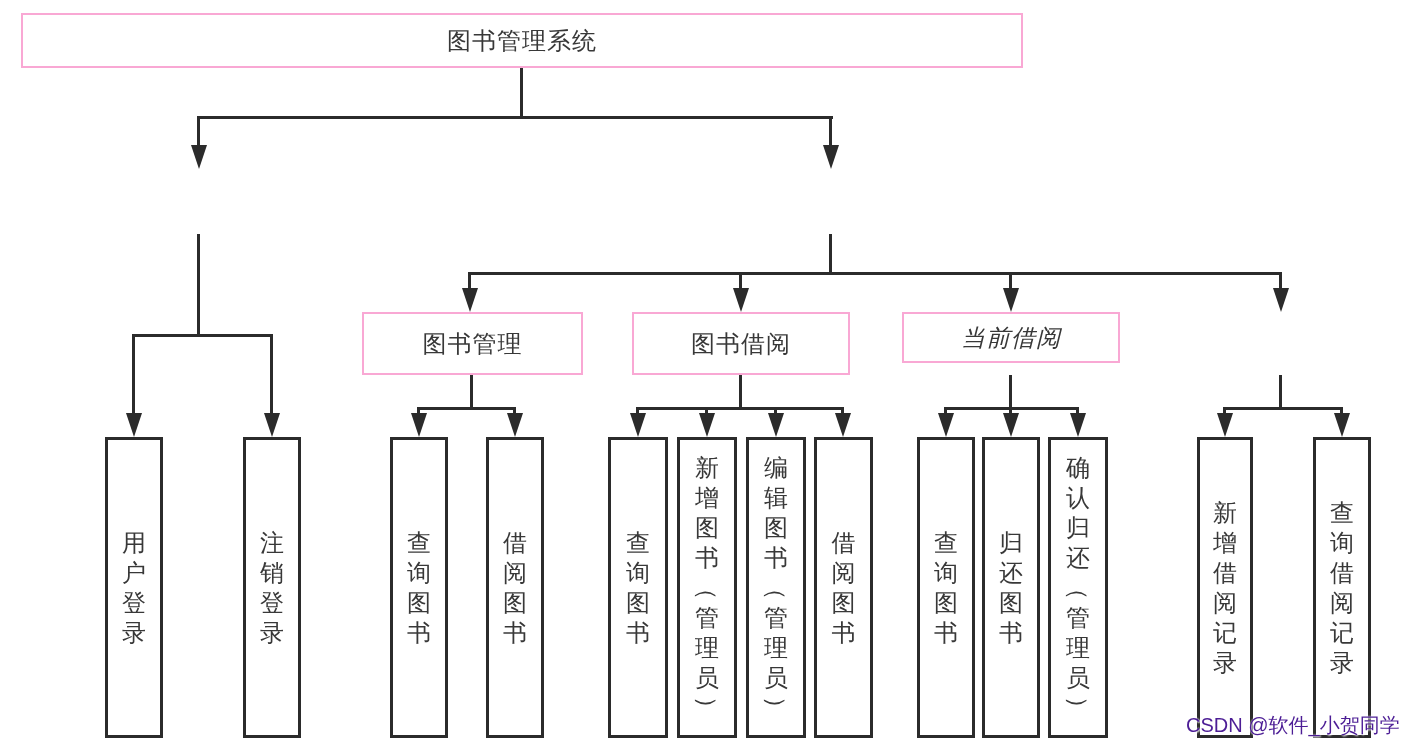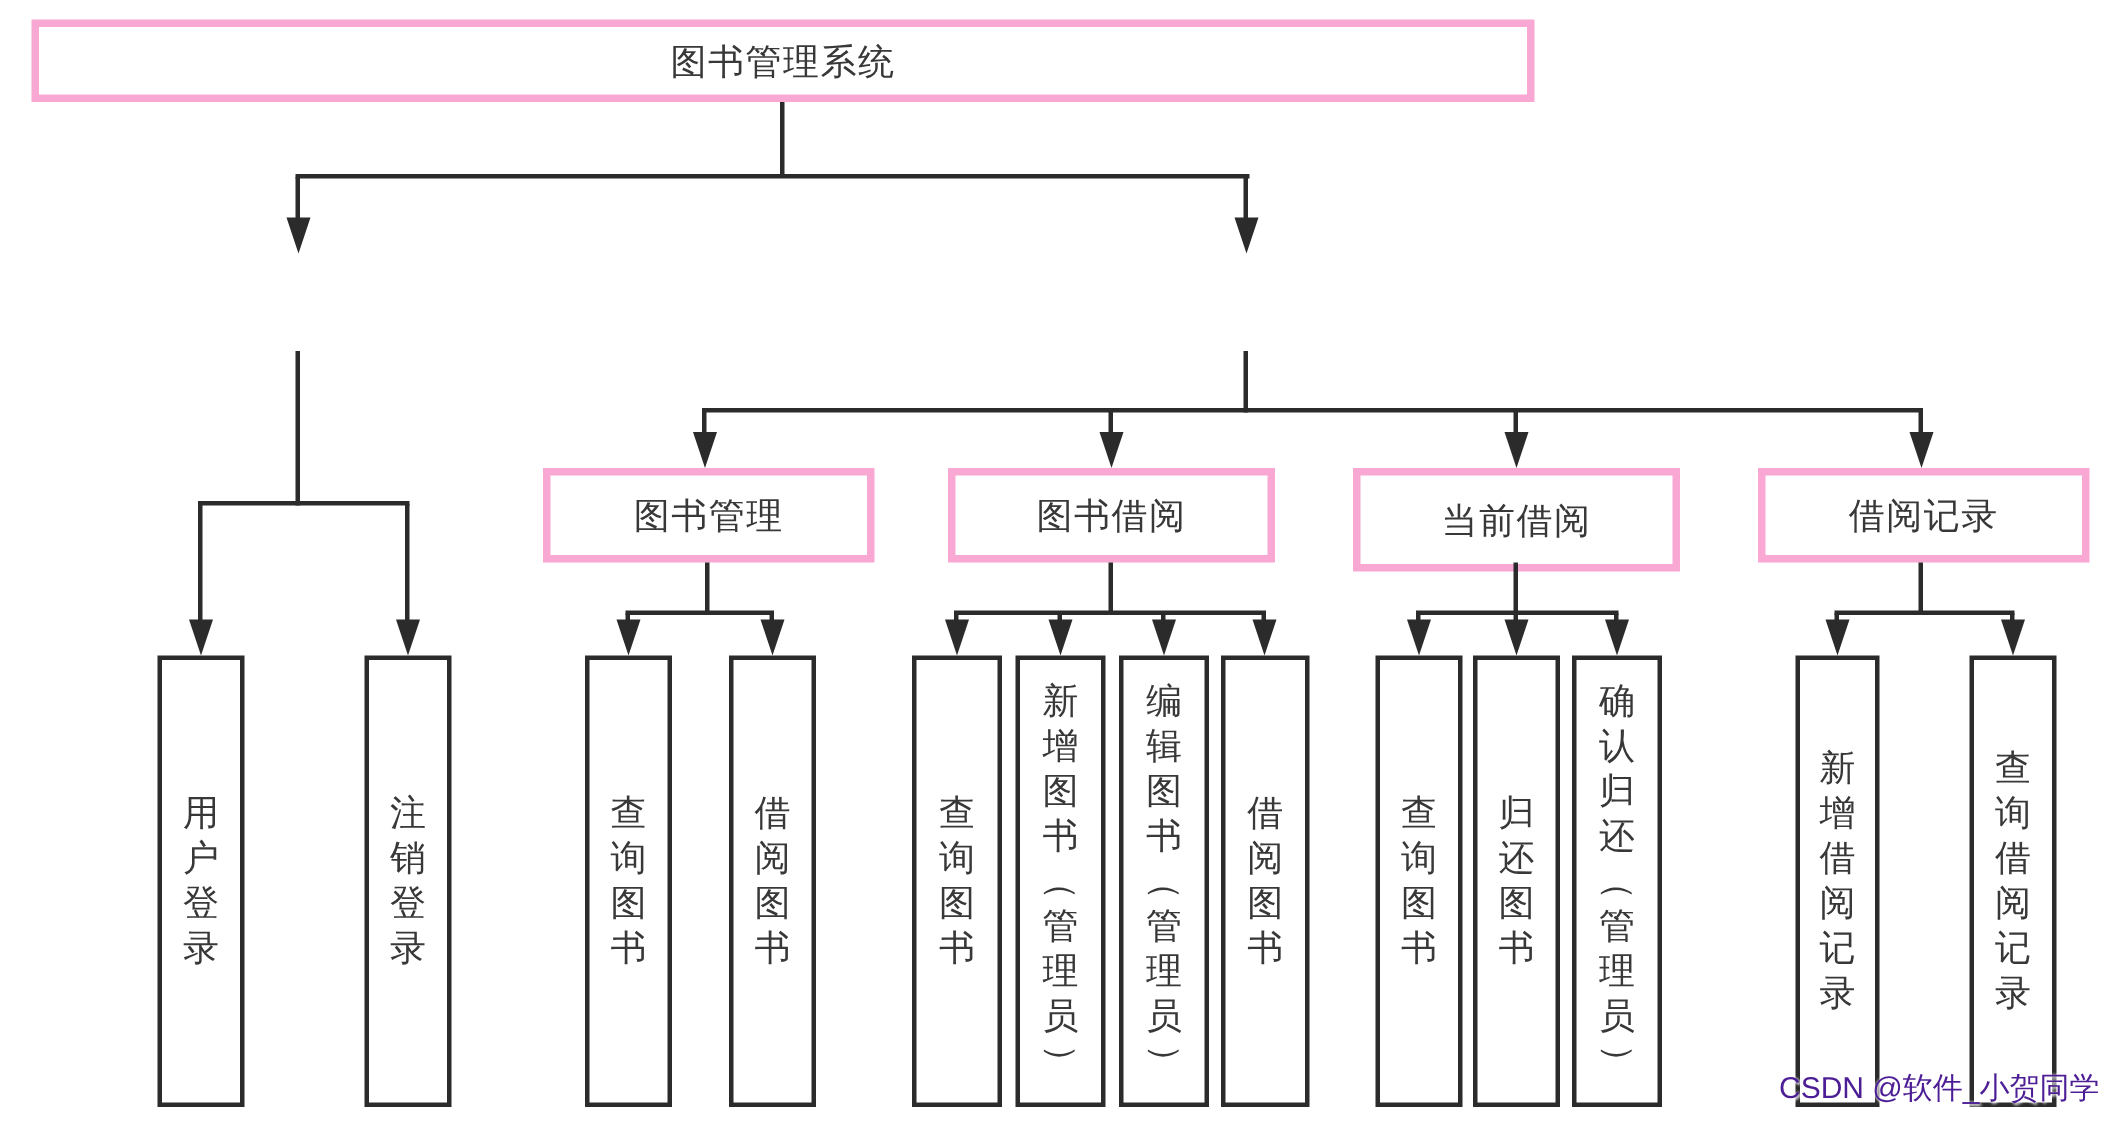--- a/index.html
+++ b/index.html
@@ -14,21 +14,21 @@
   .canvas {
     position: relative;
     width: 1405px;
     height: 747px;
     background: #ffffff;
   }
   
   .node {
     position: absolute;
     box-sizing: border-box;
-    border: 5px solid #f9a8d4;
+    border: 2px solid #f9a8d4;
     background: #ffffff;
     color: #383838;
     display: flex;
     align-items: center;
     justify-content: center;
     font-size: 24px;
     letter-spacing: 1px;
   }
   .leaf {
     position: absolute;
@@ -103,22 +103,21 @@
   <div class="ahead" style="left:462px; top:288px;"></div>
   <div class="vline" style="left:739px; top:274px; height:16px;"></div>
   <div class="ahead" style="left:733px; top:288px;"></div>
   <div class="vline" style="left:1009px; top:274px; height:16px;"></div>
   <div class="ahead" style="left:1003px; top:288px;"></div>
   <div class="vline" style="left:1279px; top:274px; height:16px;"></div>
   <div class="ahead" style="left:1273px; top:288px;"></div>
 
   <div class="node" style="left:362px; top:312px; width:221px; height:63px;">图书管理</div>
   <div class="node" style="left:632px; top:312px; width:218px; height:63px;">图书借阅</div>
-  <div class="node" style="left:902px; top:312px; width:218px; height:69px;">当前借阅</div>
-  <div class="node" style="left:1172px; top:312px; width:221px; height:63px;">借阅记录</div>
+  <div class="node" style="left:902px; top:312px; width:218px; height:51px;font-style:italic;">当前借阅</div>
 
   <div class="vline" style="left:470px; top:375px; height:34px;"></div>
   <div class="hline" style="left:417px; top:407px; width:99px;"></div>
   <div class="vline" style="left:417px; top:409px; height:8px;"></div>
   <div class="ahead" style="left:411px; top:413px;"></div>
   <div class="vline" style="left:513px; top:409px; height:8px;"></div>
   <div class="ahead" style="left:507px; top:413px;"></div>
 
   <div class="vline" style="left:739px; top:375px; height:34px;"></div>
   <div class="hline" style="left:636px; top:407px; width:208px;"></div>

